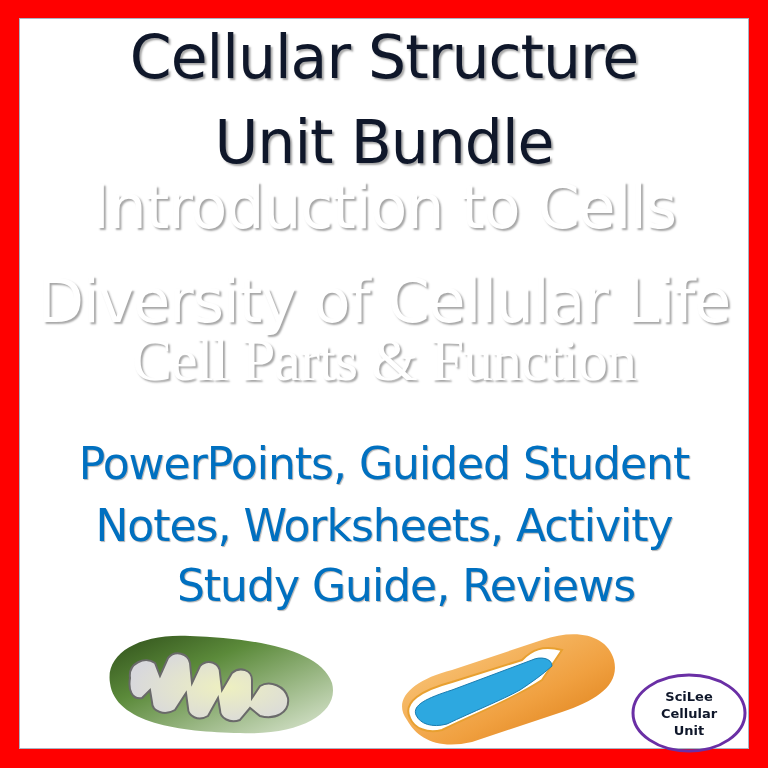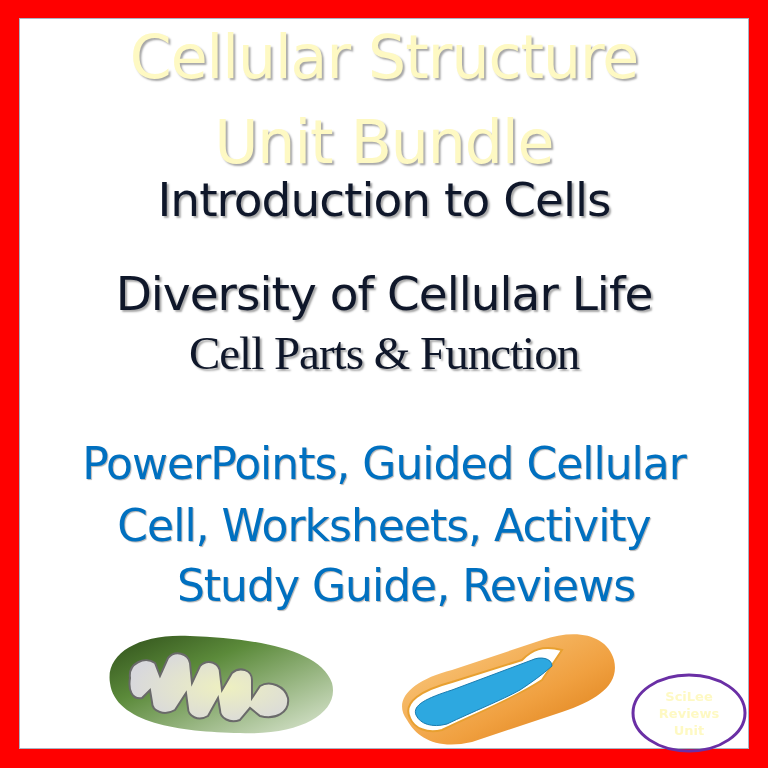--- a/index.html
+++ b/index.html
@@ -2,42 +2,42 @@
 <html><head>
 <meta charset="utf-8">
 <style>
   html, body { margin:0; padding:0; }
   body { width:768px; height:768px; background:#ff0000; position:relative; overflow:hidden;
          font-family:"DejaVu Sans", sans-serif; }
   .panel { position:absolute; left:19px; top:18px; width:730px; height:731px; background:#ffffff;
            border:1px solid #a9b4c4; box-sizing:border-box; }
   .line { position:absolute; left:0; width:768px; text-align:center; white-space:nowrap;
           text-shadow: 2px 2px 2px rgba(0,0,0,0.35); letter-spacing:-1px; }
-  .red { color:#fef9c3; font-size:60px; font-weight:normal; }
-  .black { color:#0f172a; font-size:47px; }
+  .red { color:#0f172a; font-size:60px; font-weight:normal; }
+  .black { color:#ffffff; font-size:60px; }
   .blue { color:#0070c0; font-size:44px; text-shadow:1px 1px 1px rgba(0,0,0,0.3); }
   .logo { position:absolute; left:630px; top:672px; width:118px; height:82px; }
   .logo-text { position:absolute; left:0; top:0; width:118px; height:82px; display:flex; flex-direction:column;
-               align-items:center; justify-content:center; font-size:13px; color:#fef9c3; font-weight:bold;
+               align-items:center; justify-content:center; font-size:13px; color:#0f172a; font-weight:bold;
                line-height:17px; }
 </style>
 </head>
 <body>
 
 <div class="panel"></div>
 
 <div class="line red" style="top:22px;">Cellular Structure</div>
 <div class="line red" style="top:107px;">Unit Bundle</div>
 
 <div class="line black" style="top:172px;">Introduction to Cells</div>
 <div class="line black" style="top:250px;margin-top:16px;">Diversity of Cellular Life</div>
 <div class="line black" style="top:326px;font-family:Liberation Serif, serif;">Cell Parts &amp; Function</div>
 
-<div class="line blue" style="top:438px;">PowerPoints, Guided Cellular</div>
-<div class="line blue" style="top:500px;">Cell, Worksheets, Activity</div>
+<div class="line blue" style="top:438px;">PowerPoints, Guided Student</div>
+<div class="line blue" style="top:500px;">Notes, Worksheets, Activity</div>
 <div class="line blue" style="top:560px;padding-left:22px;">Study Guide, Reviews</div>
 
 <svg style="position:absolute;left:100px;top:628px;" width="240" height="112" viewBox="0 0 240 112">
   <defs>
     <linearGradient id="gg" x1="0" y1="0" x2="1" y2="1">
       <stop offset="0" stop-color="#2f4f1a"></stop>
       <stop offset="0.35" stop-color="#5b8a3a"></stop>
       <stop offset="1" stop-color="#dfe9d6"></stop>
     </linearGradient>
     <radialGradient id="gi" cx="0.6" cy="0.5" r="0.6">
@@ -61,16 +61,16 @@
   <path d="M18,98 C10,82 30,70 60,62 L130,40 C140,30 150,25 170,30 L150,60 C120,80 80,95 50,110 C35,114 22,108 18,98 Z" fill="#ffffff" stroke="#e8a030" stroke-width="2"></path>
   <path d="M24,95 C20,85 35,78 60,70 L140,40 C148,36 160,38 160,46 C150,55 140,62 128,70 C110,80 80,92 55,104 C40,108 28,104 24,95 Z" fill="#2da8e0" stroke="#1a7cb0" stroke-width="1"></path>
 </svg>
 
 <div class="logo">
   <svg width="118" height="82" viewBox="0 0 118 82" style="position:absolute;left:0;top:0;">
     <ellipse cx="59" cy="41" rx="56" ry="38" fill="none" stroke="#6a2fa5" stroke-width="3"></ellipse>
   </svg>
   <div class="logo-text">
     <span>SciLee</span>
-    <span>Reviews</span>
+    <span>Cellular</span>
     <span>Unit</span>
   </div>
 </div>
 
 </body></html>

